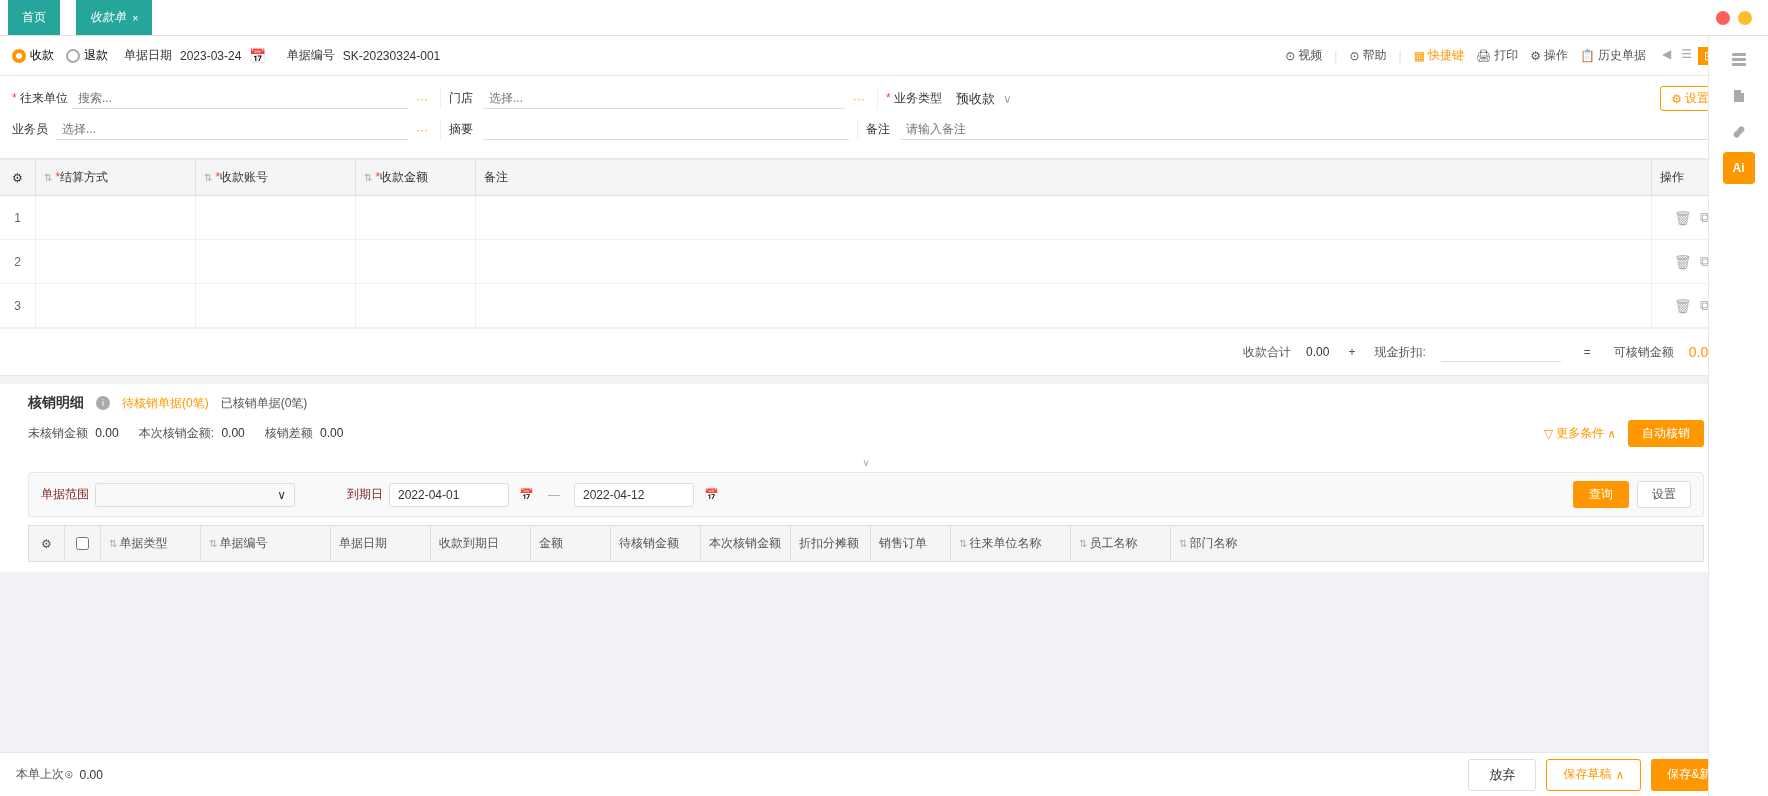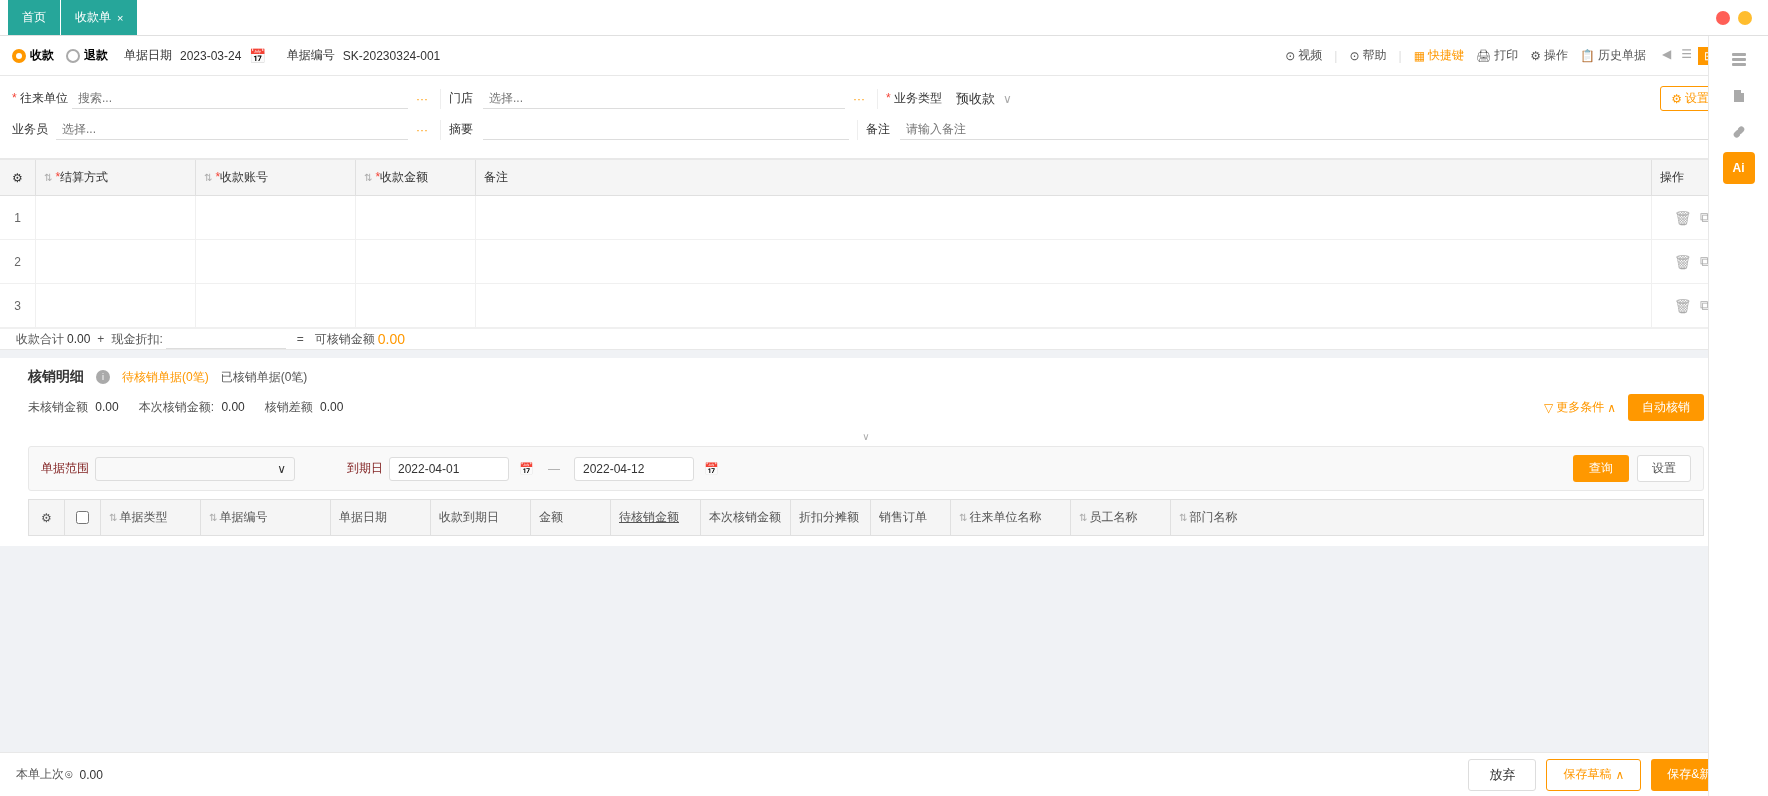--- a/index.html
+++ b/index.html
@@ -19,21 +19,21 @@
       color: #fff; background: #26a69a; font-size: 13px; cursor: pointer; gap: 6px;
     }
     .tab-close { font-size: 11px; color: #fff; cursor: pointer; }
 
     
     .toolbar {
       display: flex; align-items: center; background: #fff; height: 40px;
       padding: 0 12px; border-bottom: 1px solid #e8e8e8; gap: 16px;
     }
     .radio-group { display: flex; align-items: center; gap: 12px; }
-    .radio-item { display: flex; align-items: center; gap: 4px; cursor: pointer; font-weight: bold; }
+    .radio-item { display: flex; align-items: center; gap: 4px; cursor: pointer; }
     .radio-dot { width: 14px; height: 14px; border-radius: 50%; border: 2px solid #ff9800; background: #ff9800; position: relative; }
     .radio-dot::after { content: ''; width: 6px; height: 6px; background: #fff; border-radius: 50%; position: absolute; top: 2px; left: 2px; }
     .radio-empty { width: 14px; height: 14px; border-radius: 50%; border: 2px solid #aaa; }
     .bill-info { display: flex; align-items: center; gap: 8px; color: #333; font-size: 13px; }
     .bill-date { color: #333; font-weight: 500; }
     .calendar-icon { color: #ff9800; cursor: pointer; font-size: 14px; }
     .toolbar-right { margin-left: auto; display: flex; align-items: center; gap: 12px; }
     .toolbar-btn { display: flex; align-items: center; gap: 3px; color: #555; cursor: pointer; font-size: 12px; }
     .toolbar-btn-orange { color: #ff9800; }
     .toolbar-sep { color: #ddd; }
@@ -91,22 +91,22 @@
     .td-num { width: 36px; justify-content: center; color: #666; }
     .td-settle { width: 160px; }
     .td-account { width: 160px; }
     .td-amount { width: 120px; }
     .td-remark { flex: 1; }
     .td-op { width: 80px; border-right: none; display: flex; gap: 8px; justify-content: center; }
     .op-icon { color: #aaa; cursor: pointer; font-size: 14px; }
 
     
     .summary-row {
-      display: flex; justify-content: flex-start; align-items: center; padding: 0 16px;
-      background: #fff; border-top: 1px solid #f0f0f0; gap: 3px; color: #555; font-size: 13px;
+      display: flex; justify-content: flex-end; align-items: center; padding: 13px 16px;
+      background: #fff; border-top: 1px solid #f0f0f0; gap: 15px; color: #555; font-size: 13px;
     }
     .summary-input {
       border: none; border-bottom: 1px solid #ddd; width: 120px; text-align: right;
       padding: 2px 4px; outline: none; font-size: 13px;
     }
     .summary-amount { color: #ff9800; font-weight: 500; font-size: 14px; }
 
     
     .section { background: #fff; margin-top: 8px; padding: 10px 28px; }
     .section-header { display: flex; align-items: center; gap: 12px; margin-bottom: 8px; }
@@ -152,21 +152,21 @@
       border-bottom: none; align-items: center; height: 36px;
     }
     .bth { padding: 0 8px; color: #555; display: flex; align-items: center; gap: 2px; border-right: 1px solid #e0e0e0; height: 100%; white-space: nowrap; font-size: 12px; }
     .bth-gear { width: 36px; justify-content: center; }
     .bth-check { width: 36px; justify-content: center; }
     .bth-type { width: 100px; }
     .bth-billno { width: 130px; }
     .bth-date { width: 100px; }
     .bth-duedate { width: 100px; }
     .bth-amount { width: 80px; }
-    .bth-pending { width: 90px; text-decoration: underline; }
+    .bth-pending { width: 90px; }
     .bth-thistime { width: 90px; }
     .bth-discount { width: 80px; }
     .bth-order { width: 80px; }
     .bth-partner { width: 120px; }
     .bth-staff { width: 100px; }
     .bth-dept { flex: 1; border-right: none; }
 
     
     .footer {
       position: fixed; bottom: 0; left: 0; right: 0; height: 44px;
@@ -196,21 +196,21 @@
 
     .content-wrapper { height: calc(796px - 36px); overflow-y: auto; padding-bottom: 44px; }
   </style>
 </head>
 <body>
 
 <div class="tab-bar">
   <div class="tab-home">
     <span>首页</span>
   </div>
-  <div class="tab-active" style="margin-left:1px;">
+  <div class="tab-active" style="margin-left:16px;font-style:italic;">
     <span>收款单</span>
     <span class="tab-close">×</span>
   </div>
   <div style="margin-left:auto; display:flex; align-items:center; gap:8px; padding-right:8px;">
     <div class="win-btn win-close"></div>
     <div class="win-btn win-min"></div>
   </div>
 </div>
 
 <div class="main-content">

